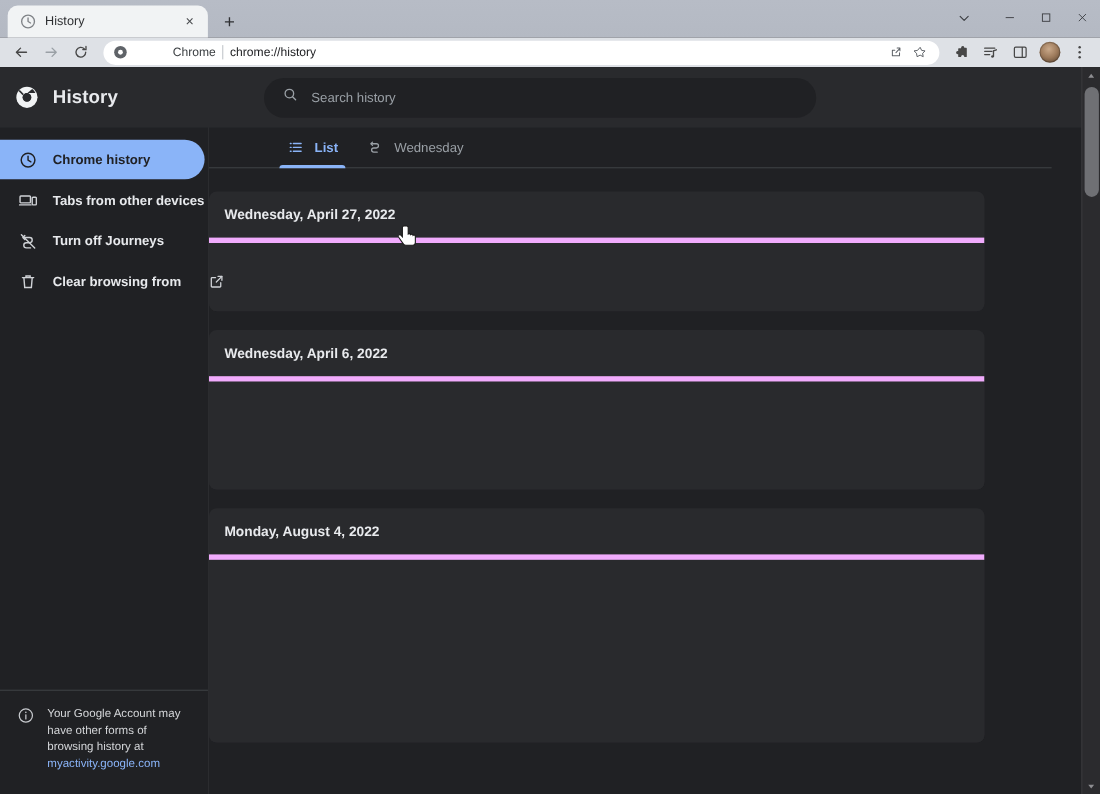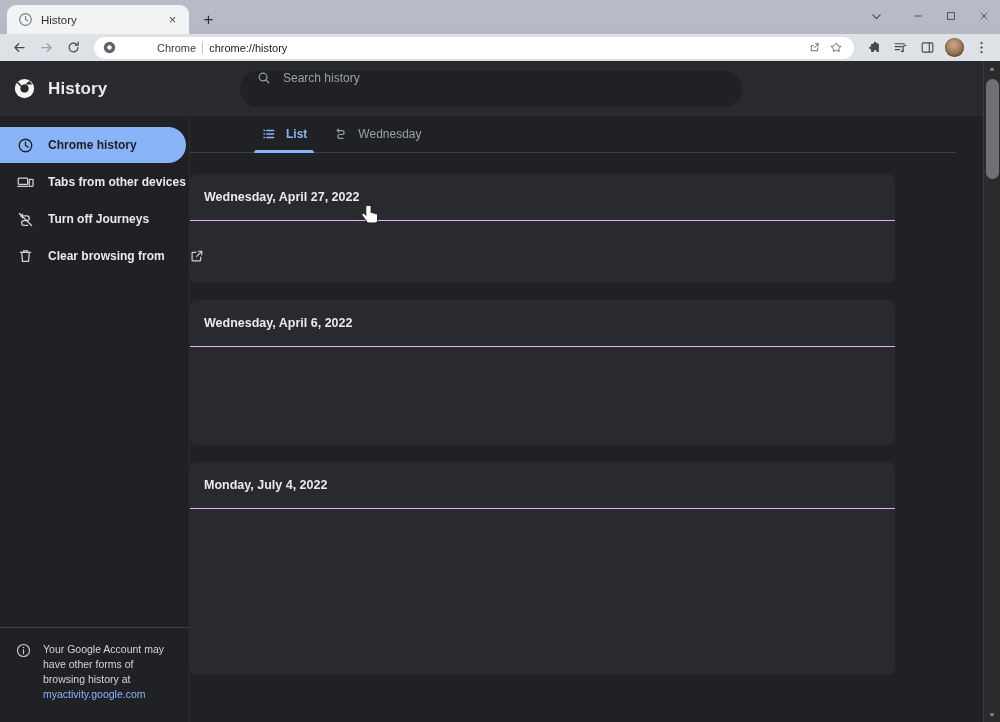--- a/index.html
+++ b/index.html
@@ -82,21 +82,21 @@
   .app-header {
     position: absolute; top: 0; left: 0; right: 0; height: 55px;
     background: #292a2d; display: flex; align-items: center; z-index: 6;
   }
   .brand { width: 190px; display: flex; align-items: center; gap: 13px; padding-left: 14px; }
   .brand-logo { width: 21px; height: 21px; flex: 0 0 21px; }
   .brand-title { font-size: 17px; color: #e8eaed; font-weight: 600; letter-spacing: .1px; }
   .searchwrap { padding-left: 50px; }
   .searchbar {
     width: 502px; height: 36px; background: #202124; border-radius: 18px;
-    display: flex; gap: 12px; padding: 0 17px;
+    display: flex; align-items: center; gap: 12px; padding: 0 17px;
   }
   .search-ph { font-size: 12px; color: #9aa0a6; }
 
   
   .sidebar {
     width: 190px; flex: 0 0 190px; padding-top: 55px; height: 661px;
     background: #202124; position: relative; z-index: 4;
     border-right: 1px solid #2b2c2f;
   }
   .nav { padding-top: 11px; }
@@ -142,21 +142,21 @@
   .vtab-ico { width: 15px; height: 15px; display: flex; align-items: center; justify-content: center; }
 
   .cards { padding: 21px 0 0 0; margin-left: 0; }
   .card {
     width: 705px; margin: 0 0 17px 0; background: #292a2d; border-radius: 7px;
     overflow: hidden;
   }
   .card-head {
     height: 47px; display: flex; align-items: center; padding-left: 14px;
     font-size: 12.5px; color: #e8eaed; font-weight: 600;
-    border-bottom: 1px solid #f0abfc;
+    border-bottom: 5px solid #f0abfc;
   }
   .card-body { background: #292a2d; }
   .card-row { height: 33px; border-bottom: 1px solid transparent; }
 
   
   .scrollbar {
     position: absolute; right: 0; top: 0; width: 17px; height: 661px;
     background: #2b2b2e; z-index: 8; display: flex; flex-direction: column;
     align-items: center; border-left: 1px solid #3a3a3d;
   }
@@ -418,21 +418,21 @@
         <div class="card">
           <div class="card-head">Wednesday, April 6, 2022</div>
           <div class="card-body" style="height:98px;">
             <div class="card-row"></div>
             <div class="card-row"></div>
             <div class="card-row"></div>
           </div>
         </div>
 
         <div class="card">
-          <div class="card-head">Monday, July 4, 2022</div>
+          <div class="card-head">Monday, August 4, 2022</div>
           <div class="card-body" style="height:166px;">
             <div class="card-row"></div>
             <div class="card-row"></div>
             <div class="card-row"></div>
             <div class="card-row"></div>
             <div class="card-row"></div>
           </div>
         </div>
 
       </div>

